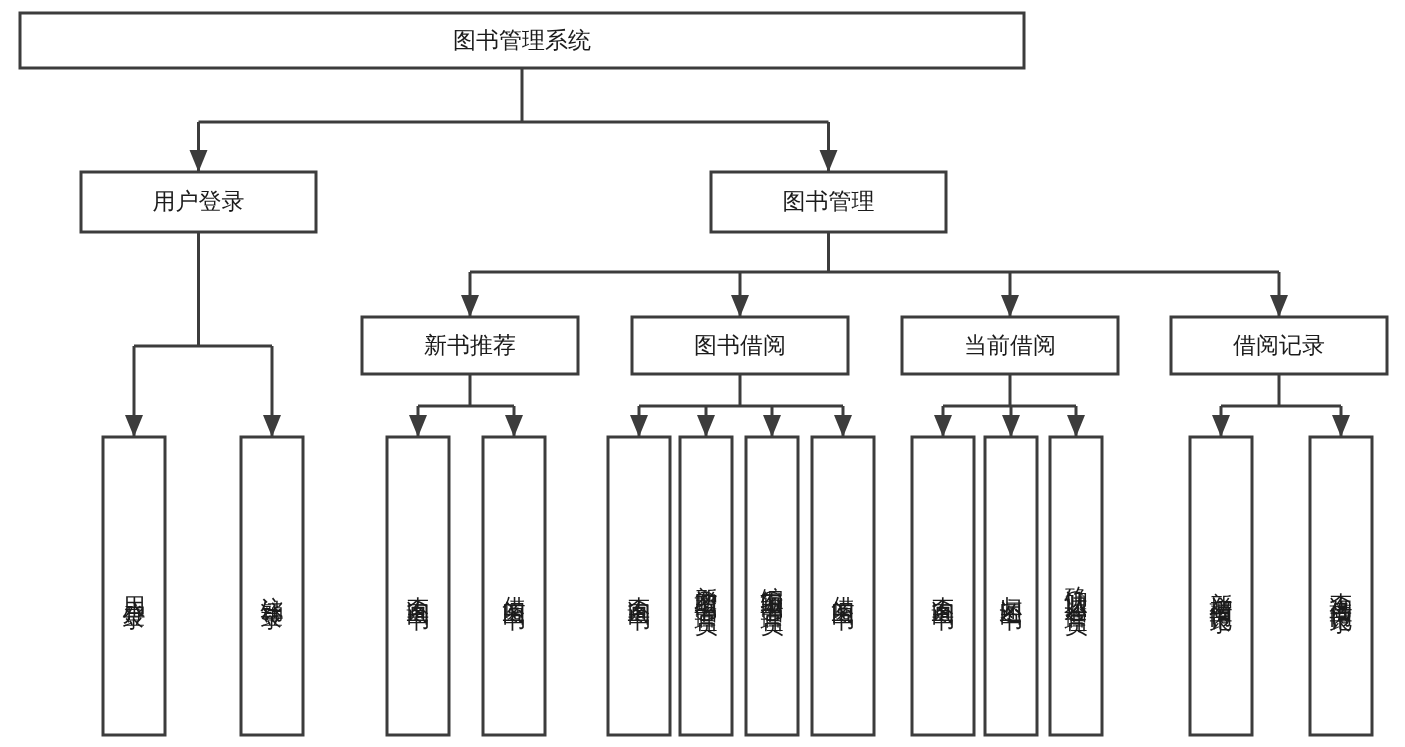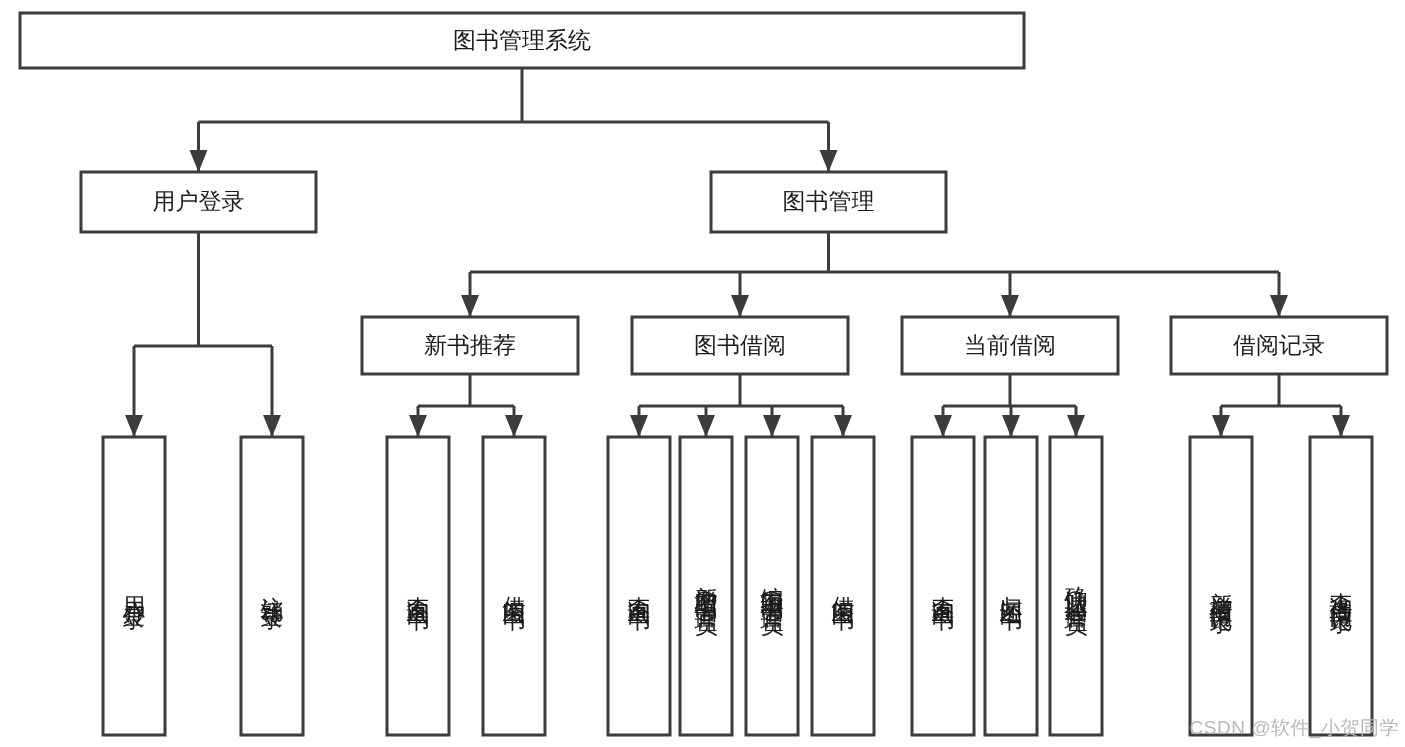--- a/index.html
+++ b/index.html
@@ -204,14 +204,13 @@
       <div class="vlabel-wrap" style="left: 1050px; top: 437px; width: 52px; height: 298px;">
         <div class="node-label-v">确认归还（管理员）</div>
       </div>
       <div class="vlabel-wrap" style="left: 1190px; top: 437px; width: 62px; height: 298px;">
         <div class="node-label-v">新增借阅记录</div>
       </div>
       <div class="vlabel-wrap" style="left: 1310px; top: 437px; width: 62px; height: 298px;">
         <div class="node-label-v">查询借阅记录</div>
       </div>
     </div>
-  <div class="watermark">CSDN @软件_小贺同学</div>
 </div>
 
 </body></html>

